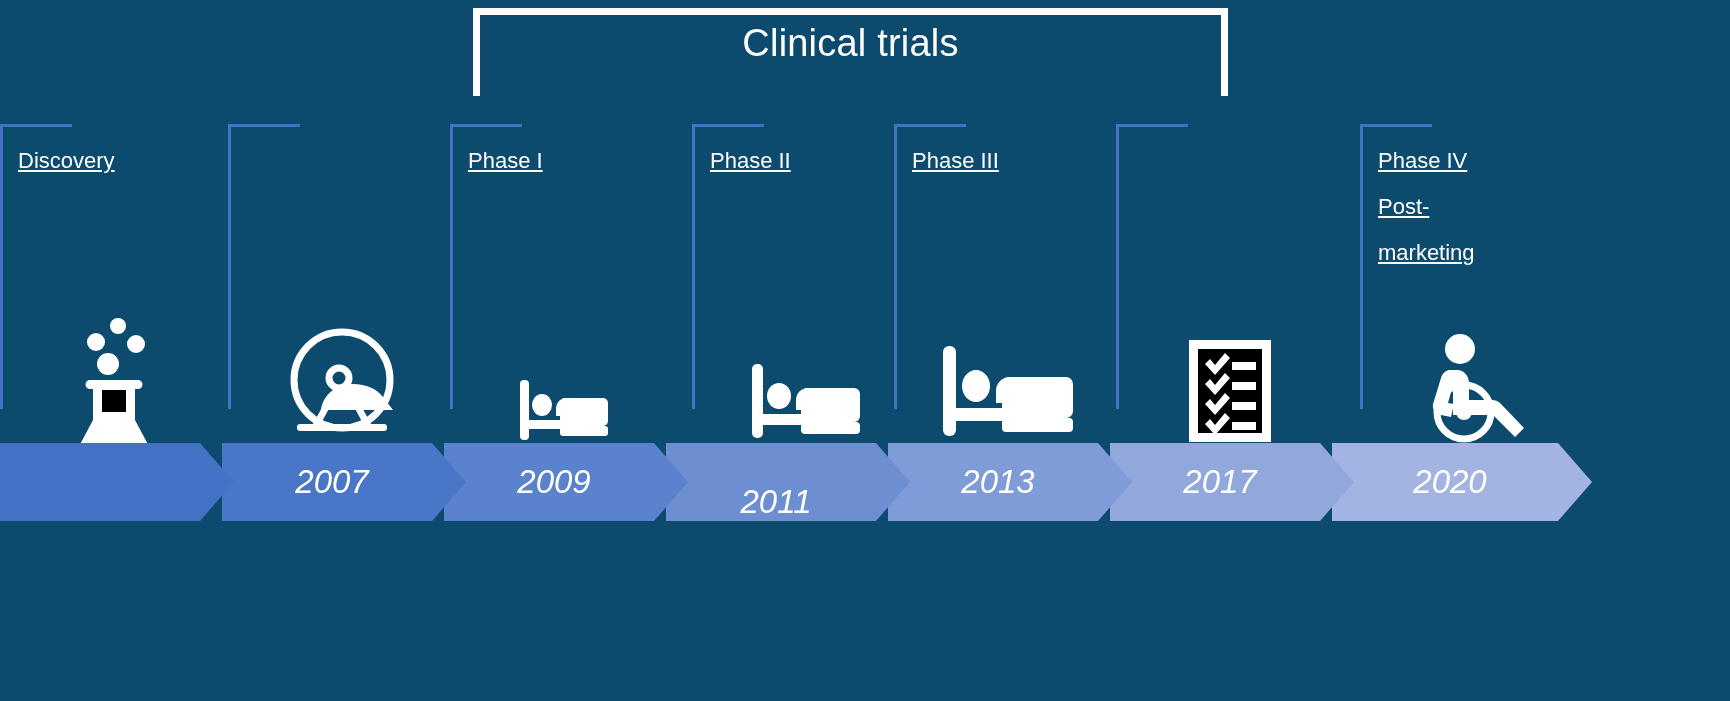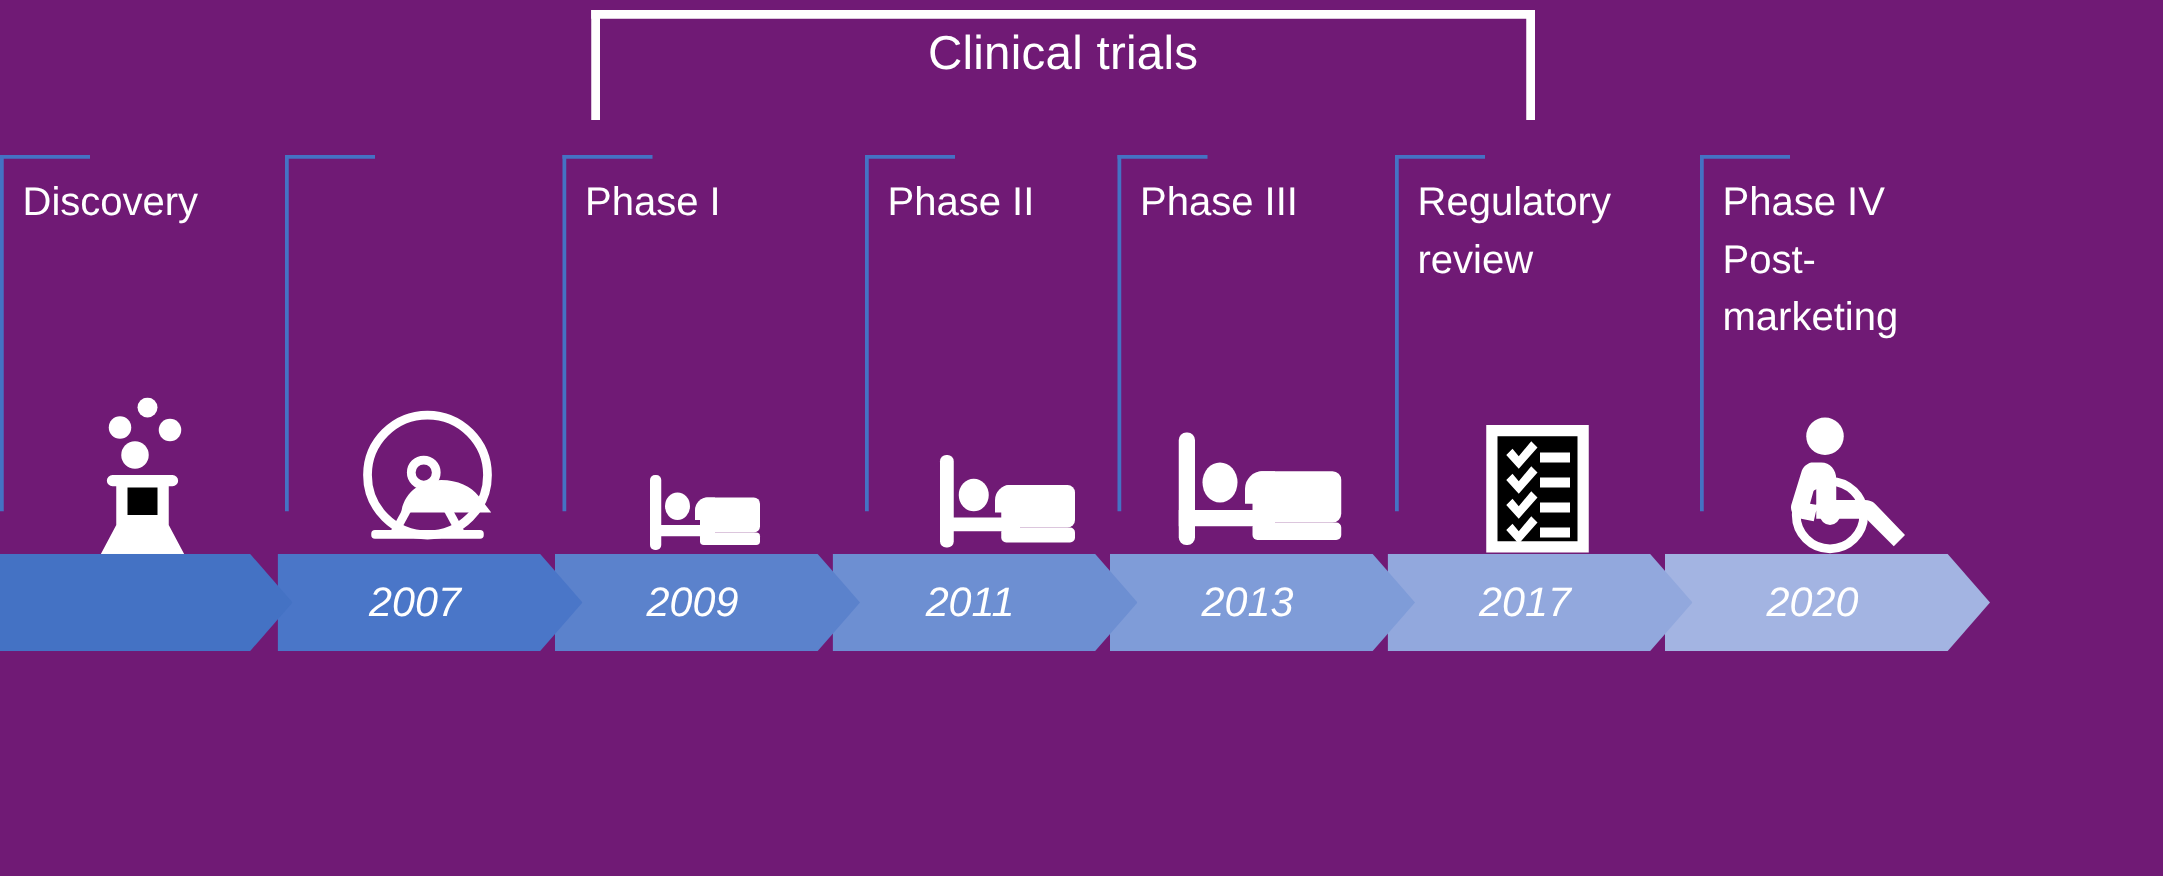--- a/index.html
+++ b/index.html
@@ -13,21 +13,21 @@
     font-family: "Liberation Sans", sans-serif;
     overflow: hidden;
     position: relative;
   }
 
   #stage {
     position: absolute;
     left: 0; top: 0;
     width: 1730px;
     height: 701px;
-    background: #701a75;
+    background: #0c4a6e;
   }
 
   
   .ct-bracket {
     position: absolute;
     left: 473px;
     top: 8px;
     width: 755px;
     height: 88px;
     border-top: 7px solid #ffffff;
@@ -63,23 +63,24 @@
     border-top: 3px solid #4472c4;
     border-left: 3px solid #4472c4;
     box-sizing: border-box;
     pointer-events: none;
   }
   .col-title {
     position: absolute;
     left: 18px;
     top: 14px;
     color: #ffffff;
-    font-size: 32px;
+    font-size: 22px;
     line-height: 46px;
     white-space: pre-line;
+    text-decoration: underline;
   }
 
   
   .icon-wrap {
     position: absolute;
     bottom: 0;
     height: 130px;
     display: flex;
     align-items: flex-end;
     justify-content: center;
@@ -201,22 +202,20 @@
         <ellipse cx="39" cy="48" rx="14" ry="16"></ellipse>
         <path d="M59 65 v-12 a14 14 0 0 1 14 -14 h10 v26 z"></path>
         <rect x="65" y="39" width="71" height="41" rx="7"></rect>
         <rect x="65" y="80" width="71" height="14" rx="4"></rect>
       </g>
     </svg>
         </div>
       </div>
       <div class="col" style="left: 1116px; width: 228px;">
         <div class="col-bracket"></div>
-        <div class="col-title">Regulatory
-review</div>
         <div class="icon-wrap" style="left: 0px; width: 228px;">
           <svg width="86" height="110" viewBox="0 0 86 110">
       <g>
         <rect x="2" y="6" width="82" height="102" fill="#fff"></rect>
         <rect x="11" y="15" width="64" height="84" fill="#000"></rect>
         <g fill="#fff">
           <path d="M18 30 l5 -5 l5 6 l10 -12 l5 5 l-15 17 z"></path>
           <path d="M18 50 l5 -5 l5 6 l10 -12 l5 5 l-15 17 z"></path>
           <path d="M18 70 l5 -5 l5 6 l10 -12 l5 5 l-15 17 z"></path>
           <path d="M18 90 l5 -5 l5 6 l10 -12 l5 5 l-15 17 z"></path>
@@ -250,21 +249,21 @@
     </div>
 
   <div id="band">
       <div class="chev" style="left: -10px; width: 244px; background: rgb(68, 114, 196); z-index: 30;"></div>
       <div class="chev-year" style="left: -10px; width: 220px; z-index: 40;"></div>
       <div class="chev" style="left: 222px; width: 244px; background: rgb(74, 118, 200); z-index: 29;"></div>
       <div class="chev-year" style="left: 222px; width: 220px; z-index: 40;">2007</div>
       <div class="chev" style="left: 444px; width: 244px; background: rgb(91, 130, 204); z-index: 28;"></div>
       <div class="chev-year" style="left: 444px; width: 220px; z-index: 40;">2009</div>
       <div class="chev" style="left: 666px; width: 244px; background: rgb(109, 143, 210); z-index: 27;"></div>
-      <div class="chev-year" style="left: 666px; width: 220px; z-index: 40;">2011</div>
+      <div class="chev-year" style="left: 666px; width: 220px; z-index: 40; margin-top: 20px;">2011</div>
       <div class="chev" style="left: 888px; width: 244px; background: rgb(127, 156, 216); z-index: 26;"></div>
       <div class="chev-year" style="left: 888px; width: 220px; z-index: 40;">2013</div>
       <div class="chev" style="left: 1110px; width: 244px; background: rgb(146, 168, 221); z-index: 25;"></div>
       <div class="chev-year" style="left: 1110px; width: 220px; z-index: 40;">2017</div>
       <div class="chev" style="left: 1332px; width: 260px; background: rgb(163, 180, 226); z-index: 24;"></div>
       <div class="chev-year" style="left: 1332px; width: 236px; z-index: 40;">2020</div>
     </div>
 
 </div>
 

